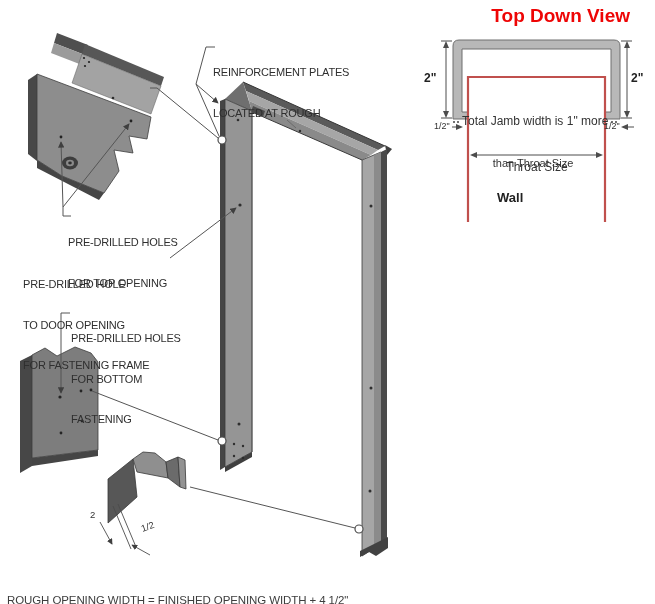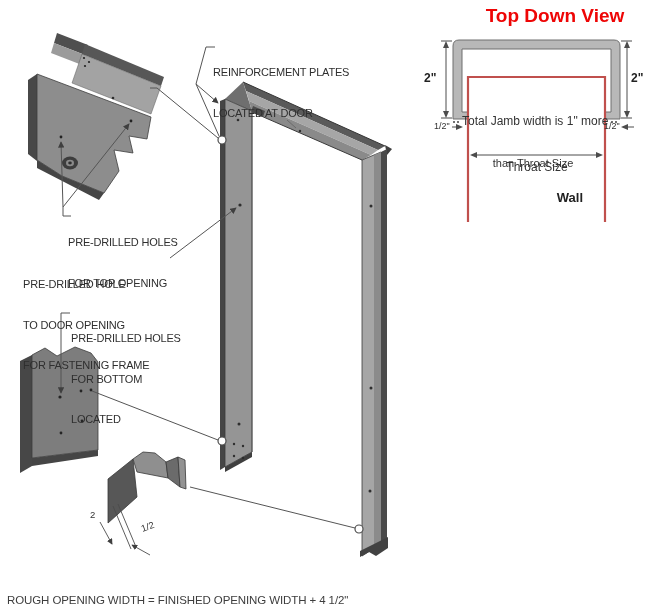--- a/index.html
+++ b/index.html
@@ -9,21 +9,21 @@
   }
   #drawing{position:absolute;left:0;top:0;}
   .lbl{position:absolute;color:#2e2e2e;white-space:pre;}
   .ann{font-size:11px;line-height:13.5px;letter-spacing:-0.2px;color:#2f2f2f;}
   .tdv-title{font-size:19px;font-weight:bold;color:#ee0505;text-align:center;}
   .dim-big{font-size:12px;font-weight:bold;color:#222;}
   .dim-small{font-size:9px;color:#333;}
   .note{font-size:11px;line-height:14px;color:#333;text-align:center;}
   .note .first{font-size:12px;}
   .throat{font-size:12px;color:#333;text-align:center;}
-  .wall{font-size:13px;font-weight:600;color:#222;text-align:right;}
+  .wall{font-size:13px;font-weight:600;color:#222;text-align:left;}
   .footer{font-size:11.5px;line-height:14.5px;color:#3d3d3d;letter-spacing:-0.1px;}
   .blk{display:block;}
 </style>
 </head>
 <body>
 
 <div id="stage">
 
   <svg id="drawing" width="655" height="604" viewBox="0 0 655 604">
     <defs>
@@ -168,59 +168,59 @@
       <polygon points="463,127 456,124 456,130" fill="#4c4c4c" stroke="none"></polygon>
       <line x1="634" y1="127" x2="625" y2="127"></line>
       <polygon points="621,127 628,124 628,130" fill="#4c4c4c" stroke="none"></polygon>
 
       <line x1="474" y1="155" x2="599" y2="155"></line>
       <polygon points="470,155 477,152 477,158" fill="#4c4c4c" stroke="none"></polygon>
       <polygon points="603,155 596,152 596,158" fill="#4c4c4c" stroke="none"></polygon>
     </g>
   </svg>
 
-  <div class="lbl tdv-title" style="left:460px;top:5px;width:190px;">Top Down View</div>
+  <div class="lbl tdv-title" style="left:440px;top:5px;width:190px;text-align:right;">Top Down View</div>
 
   <div class="lbl dim-big" style="left:424px;top:71px;">2"</div>
 
   <div class="lbl dim-big" style="left:631px;top:71px;">2"</div>
 
   <div class="lbl dim-small" style="left:434px;top:121px;">1/2"</div>
 
   <div class="lbl dim-small" style="left:604px;top:121px;">1/2"</div>
 
   <div class="lbl note" style="left:462px;top:86px;width:142px;">
     <span class="blk first">Total Jamb width is 1" more</span>
     <span class="blk">than Throat Size</span>
   </div>
 
   <div class="lbl throat" style="left:477px;top:160px;width:120px;">Throat Size</div>
 
   <div class="lbl wall" style="left:497px;top:190px;width:86px;">Wall</div>
 
   <div class="lbl ann" style="left:213px;top:39px;">
     <span class="blk">REINFORCEMENT PLATES</span>
-    <span class="blk">LOCATED AT DOOR</span>
+    <span class="blk">LOCATED AT ROUGH</span>
   </div>
 
   <div class="lbl ann" style="left:68px;top:209px;">
     <span class="blk">PRE-DRILLED HOLES</span>
     <span class="blk">FOR TOP OPENING</span>
   </div>
 
   <div class="lbl ann" style="left:23px;top:251px;width:156px;">
     <span class="blk">PRE-DRILLED HOLE</span>
     <span class="blk">TO DOOR OPENING</span>
     <span class="blk">FOR FASTENING FRAME</span>
   </div>
 
   <div class="lbl ann" style="left:71px;top:305px;">
     <span class="blk">PRE-DRILLED HOLES</span>
     <span class="blk">FOR BOTTOM</span>
-    <span class="blk">LOCATED</span>
+    <span class="blk">FASTENING</span>
   </div>
 
   <div class="lbl dim-small" style="left:90px;top:509px;font-size:9.5px;">2</div>
 
   <div class="lbl dim-small" style="left:141px;top:521px;font-size:9.5px;transform:rotate(-20deg);">1/2</div>
 
   <div class="lbl footer" style="left:7px;top:564px;">
     <span class="blk">ROUGH OPENING WIDTH = FINISHED OPENING WIDTH + 4 1/2"</span>
     
   </div>

